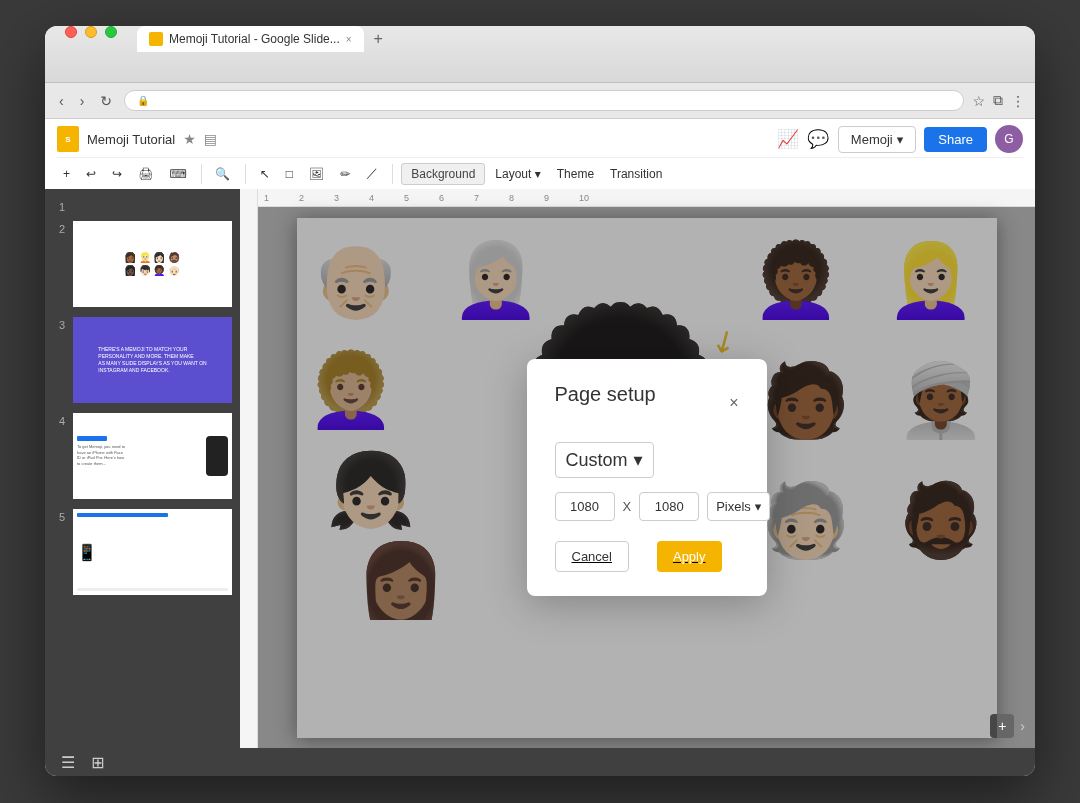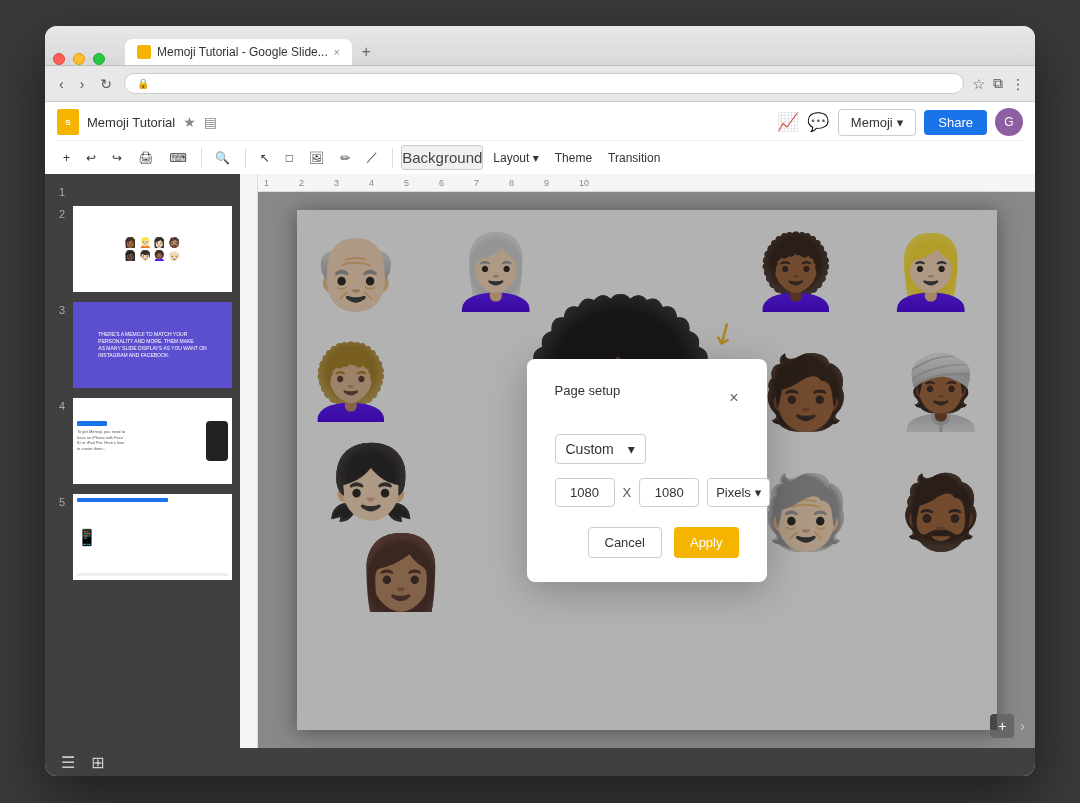--- a/index.html
+++ b/index.html
@@ -13,25 +13,25 @@
       background: #f0f0f0;
       border-radius: 12px;
       box-shadow: 0 20px 60px rgba(0,0,0,0.5);
       overflow: hidden;
       display: flex;
       flex-direction: column;
     }
 
     
     .titlebar {
-      height: 40px;
+      height: 57px;
       background: linear-gradient(180deg, #e8e8e8, #d8d8d8);
       display: flex;
-      align-items: flex-end;
-      padding: 0 8px;
+      align-items: flex-start;
+      padding: 0 20px;
       gap: 8px;
       flex-shrink: 0;
       border-bottom: 1px solid #c0c0c0;
     }
     .traffic-lights { display: flex; gap: 8px; align-items: center; }
     .tl { width: 12px; height: 12px; border-radius: 50%; }
     .tl-red { background: #ff5f57; border: 1px solid #e0443e; }
     .tl-yellow { background: #febc2e; border: 1px solid #d4a017; }
     .tl-green { background: #28c840; border: 1px solid #1faa34; }
     .tab-bar { display: flex; align-items: center; gap: 4px; margin-left: 12px; }
@@ -134,21 +134,21 @@
       display: flex;
       align-items: center;
       gap: 4px;
       padding: 4px 0;
       border-top: 1px solid #eee;
       font-size: 12px;
       color: #444;
     }
     .toolbar-sep { width: 1px; height: 20px; background: #ddd; margin: 0 4px; }
     .tb-btn { padding: 3px 6px; border-radius: 3px; cursor: pointer; display: flex; align-items: center; gap: 2px; color: #333; }
-    .bg-btn { background: #f0f0f0; border: 1px solid #ccc; border-radius: 3px; padding: 3px 0; font-size: 15px; cursor: pointer; }
+    .bg-btn { background: #f0f0f0; border: 1px solid #ccc; border-radius: 3px; padding: 3px 9px; font-size: 12px; cursor: pointer; }
 
     
     .main-area {
       display: flex;
       flex: 1;
       overflow: hidden;
       background: #888;
     }
 
     
@@ -261,47 +261,47 @@
       z-index: 100;
     }
     .modal {
       background: #fff;
       border-radius: 8px;
       padding: 24px 28px;
       width: 240px;
       box-shadow: 0 8px 40px rgba(0,0,0,0.25);
     }
     .modal-title {
-      font-size: 13px;
+      font-size: 20px;
       color: #333;
       font-weight: 400;
       margin-bottom: 18px;
     }
     .modal-close {
       float: right;
       background: none;
       border: none;
       font-size: 16px;
       color: #666;
       cursor: pointer;
       margin-top: -2px;
     }
     .dropdown-row {
       margin-bottom: 14px;
     }
     .dropdown-btn {
       border: 1px solid #ccc;
       border-radius: 4px;
       padding: 6px 10px;
-      font-size: 14px;
-      background: #fff;
-      cursor: pointer;
-      display: flex;
-      align-items: center;
-      gap: 14px;
+      font-size: 18px;
+      background: #fff;
+      cursor: pointer;
+      display: flex;
+      align-items: center;
+      gap: 6px;
       color: #333;
     }
     .dimensions-row {
       display: flex;
       align-items: center;
       gap: 8px;
       margin-bottom: 20px;
     }
     .dim-input {
       width: 60px;
@@ -320,22 +320,23 @@
       font-size: 13px;
       background: #fff;
       cursor: pointer;
       color: #333;
       display: flex;
       align-items: center;
       gap: 4px;
     }
     .modal-actions {
       display: flex;
-      gap: 12px;
-      justify-content: flex-end;
+      gap: 28px;
+      justify-content: flex-start;
+      text-decoration: underline;
     }
     .btn-cancel {
       background: #fff;
       border: 1px solid #ccc;
       border-radius: 4px;
       padding: 7px 16px;
       font-size: 13px;
       cursor: pointer;
       color: #333;
     }

